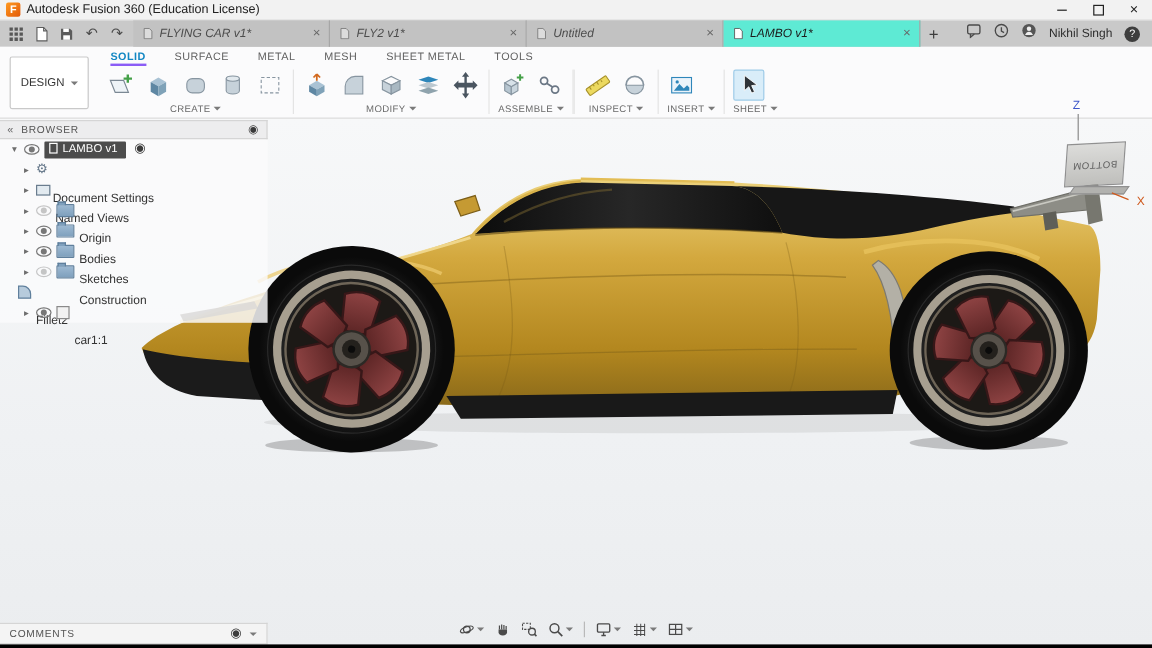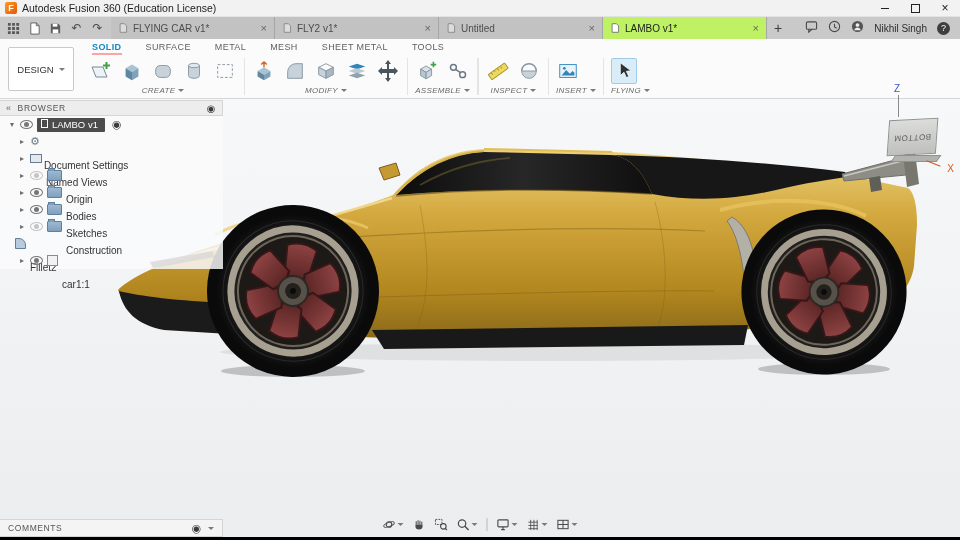--- a/index.html
+++ b/index.html
@@ -15,45 +15,45 @@
   .min-bar{width:8px;height:1px;background:#222;}
   .restore-box{width:7px;height:7px;border:1px solid #222;}
   
   .tabbar{height:22px;background:#c9c9c9;display:flex;align-items:stretch;}
   .tb-icons{display:flex;align-items:center;padding:0 3px;}
   .tb-ibtn{width:21px;height:100%;display:flex;align-items:center;justify-content:center;}
   .tb-ibtn svg{width:13px;height:13px;}
   .glyph-btn{font-size:12px;color:#4a4a4a;}
   .tab{width:164px;display:flex;align-items:center;gap:5px;padding:0 7px;background:#c2c2c2;
        border-right:1px solid #a6a6a6;font-size:10px;color:#4d4d4d;box-sizing:border-box;}
-  .tab.active{background:#bef264;color:#1c1c1c;}
+  .tab.active{background:#5eead4;color:#1c1c1c;}
   .tab svg{width:10px;height:10px;flex:0 0 auto;}
-  .tab-label{flex:1;white-space:nowrap;overflow:hidden;text-overflow:ellipsis;}
+  .tab-label{flex:1;white-space:nowrap;overflow:hidden;text-overflow:ellipsis;font-style:italic;}
   .tab-close{font-size:11px;color:#666;}
   .addtab{width:22px;display:flex;align-items:center;justify-content:center;font-size:14px;color:#3d3d3d;}
   .tb-right{margin-left:auto;display:flex;align-items:center;gap:10px;padding-right:10px;}
   .tb-right svg{width:13px;height:13px;}
   .user-name{font-size:10px;color:#2d2d2d;white-space:nowrap;}
   .help-circle{width:13px;height:13px;border-radius:50%;background:#3e3e3e;color:#fff;font-size:9px;
                display:flex;align-items:center;justify-content:center;}
   
   .ribbon{height:60px;background:#fbfbfc;border-bottom:1px solid #d6d6d6;box-sizing:border-box;display:flex;}
   .design-btn{width:64px;height:42px;margin:8px 8px 0 8px;border:1px solid #c9c9c9;border-radius:2px;background:#fff;
               display:flex;align-items:center;justify-content:center;gap:5px;font-size:9.5px;color:#333;flex:0 0 auto;}
   .rib-col{flex:1;display:flex;flex-direction:column;min-width:0;}
   .rtabs{display:flex;gap:24px;padding:3px 0 0 10px;font-size:9px;letter-spacing:.4px;color:#5f5f5f;height:13px;}
-  .rtab.active{color:#1287c3;font-weight:bold;border-bottom:2px solid #fca5a5;}
+  .rtab.active{color:#1287c3;font-weight:bold;border-bottom:2px solid #8b5cf6;}
   .rgroups{flex:1;display:flex;align-items:stretch;}
   .rgroup{display:flex;flex-direction:column;justify-content:space-between;padding:1px 7px 3px;}
   .ricons{display:flex;align-items:center;gap:7px;flex:1;}
   .ticon{width:24px;height:24px;display:flex;align-items:center;justify-content:center;}
   .ticon svg{width:22px;height:22px;}
   .ticon.big svg{width:26px;height:26px;}
   .ticon.sel{background:#d9edf9;border:1px solid #9ecbe8;border-radius:2px;}
-  .rlabel{font-size:8px;color:#6a6a6a;display:flex;align-items:center;justify-content:center;gap:3px;letter-spacing:.3px;font-style:italic;}
+  .rlabel{font-size:8px;color:#6a6a6a;display:flex;align-items:center;justify-content:center;gap:3px;letter-spacing:.3px;}
   .caret{width:0;height:0;border-left:3px solid transparent;border-right:3px solid transparent;border-top:3.5px solid #7a7a7a;}
   .vdiv{width:1px;background:#e4e4e4;margin:3px 0;}
   
   .canvas{position:absolute;left:0;top:99px;right:0;bottom:0;background:linear-gradient(180deg,#f7f8f9 0%,#eff1f3 60%,#ebedef 100%);}
   .scene{position:absolute;left:0;top:0;width:960px;height:441px;}
   
   .browser{position:absolute;left:0;top:1px;width:223px;z-index:5;background:rgba(250,250,251,.84);font-size:10px;}
   .b-head{height:16px;background:#ededee;border:1px solid #d5d5d5;border-left:none;box-sizing:border-box;
           display:flex;align-items:center;padding:0 6px;color:#555;font-size:8.5px;letter-spacing:.6px;}
   .collapse{margin-right:6px;font-size:9px;color:#666;}
@@ -361,21 +361,21 @@
 
         <div class="rgroup">
           <div class="ricons">
             <span class="ticon sel">
               <svg viewBox="0 0 24 24">
                   <path d="M8 3v14l4-3.6 2.6 5.8 2.6-1.2-2.6-5.6 5-.6z" fill="#2e3338" stroke="#fff" stroke-width=".8"></path>
                 </svg>
               </span>
           </div>
           <div class="rlabel">
-            <span>FLYING</span>
+            <span>SHEET</span>
               <span class="caret"></span>
           </div>
         </div>
 
       </div>
     </div>
   </div>
 
   <div class="canvas">
 

